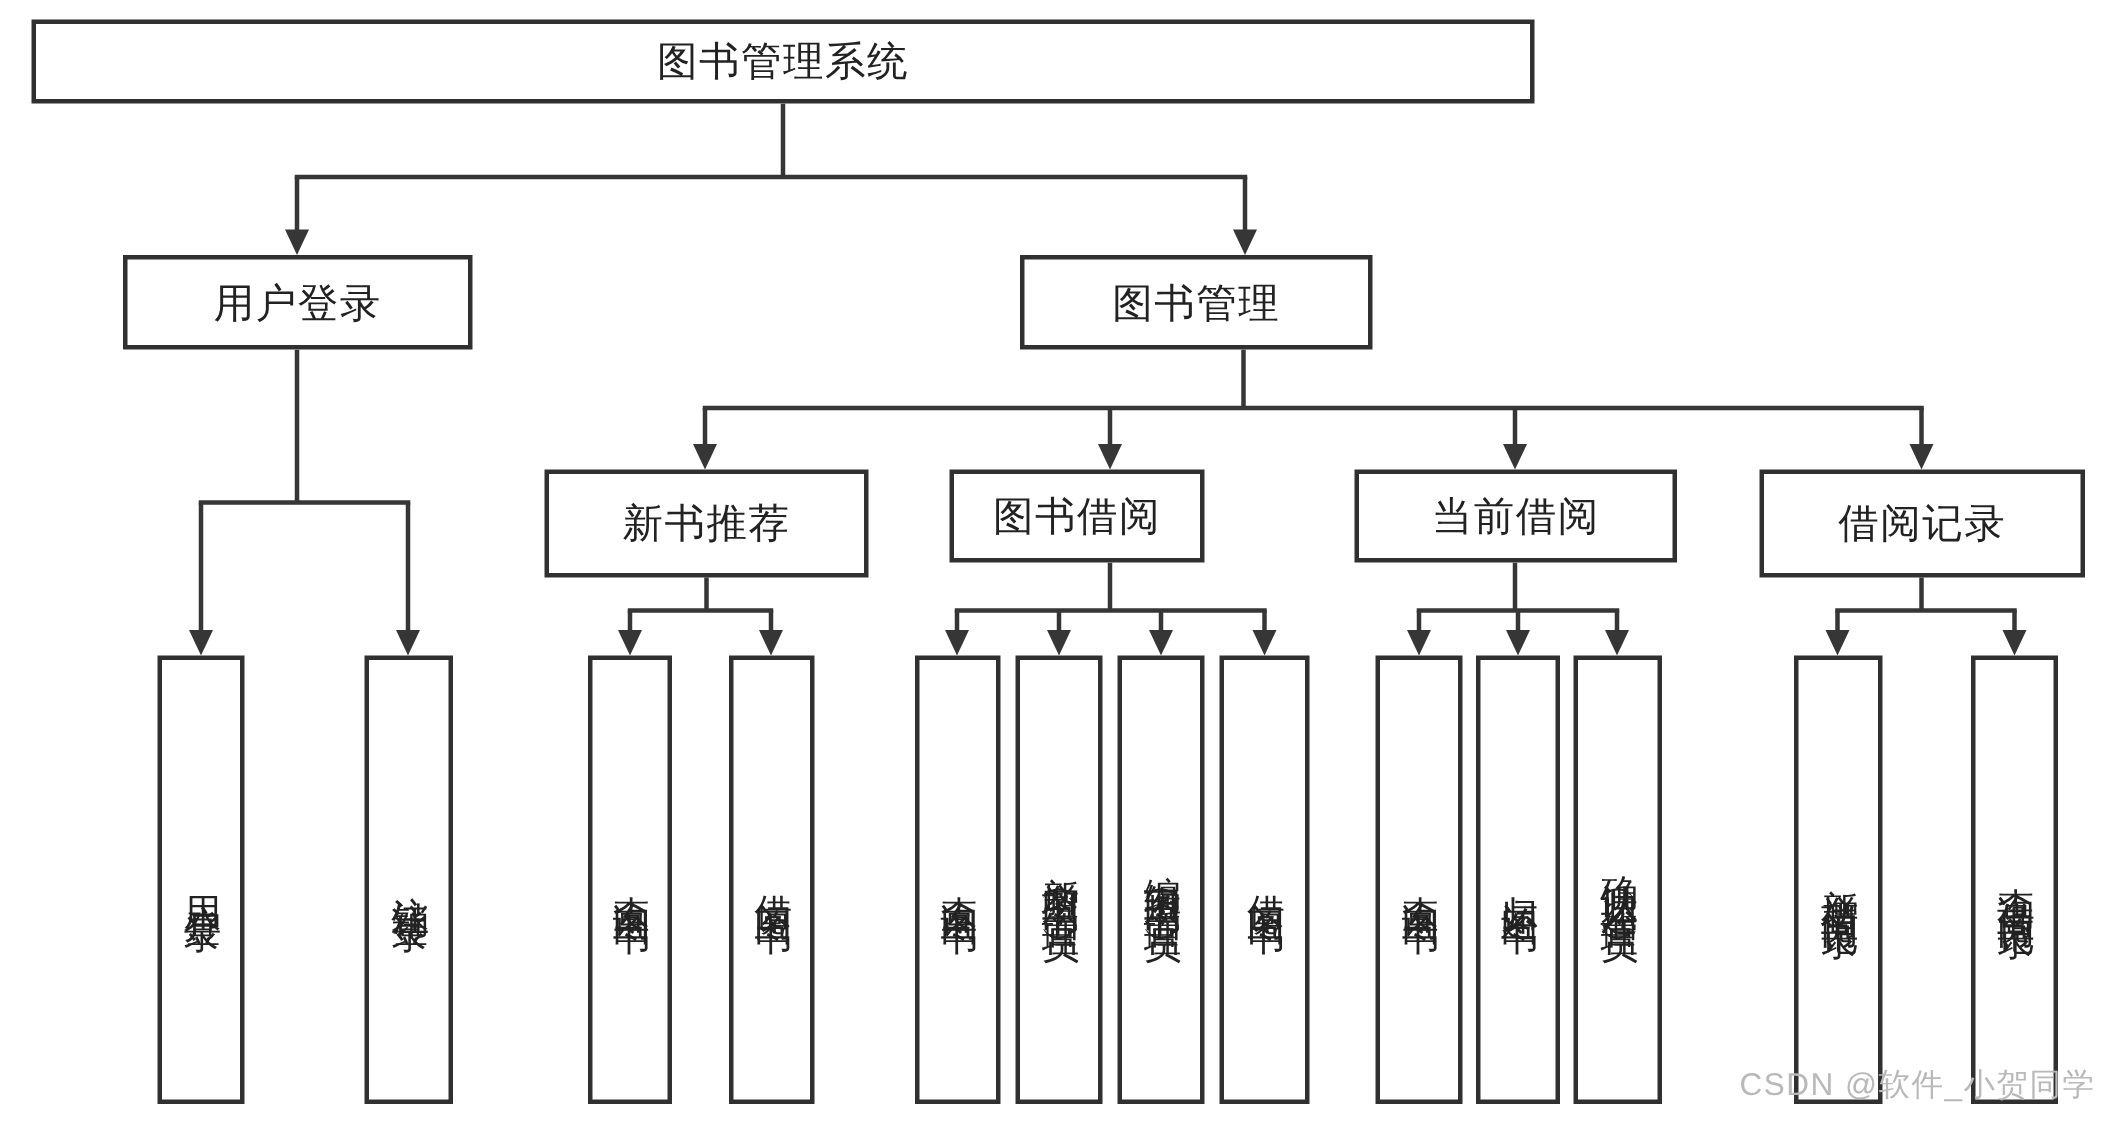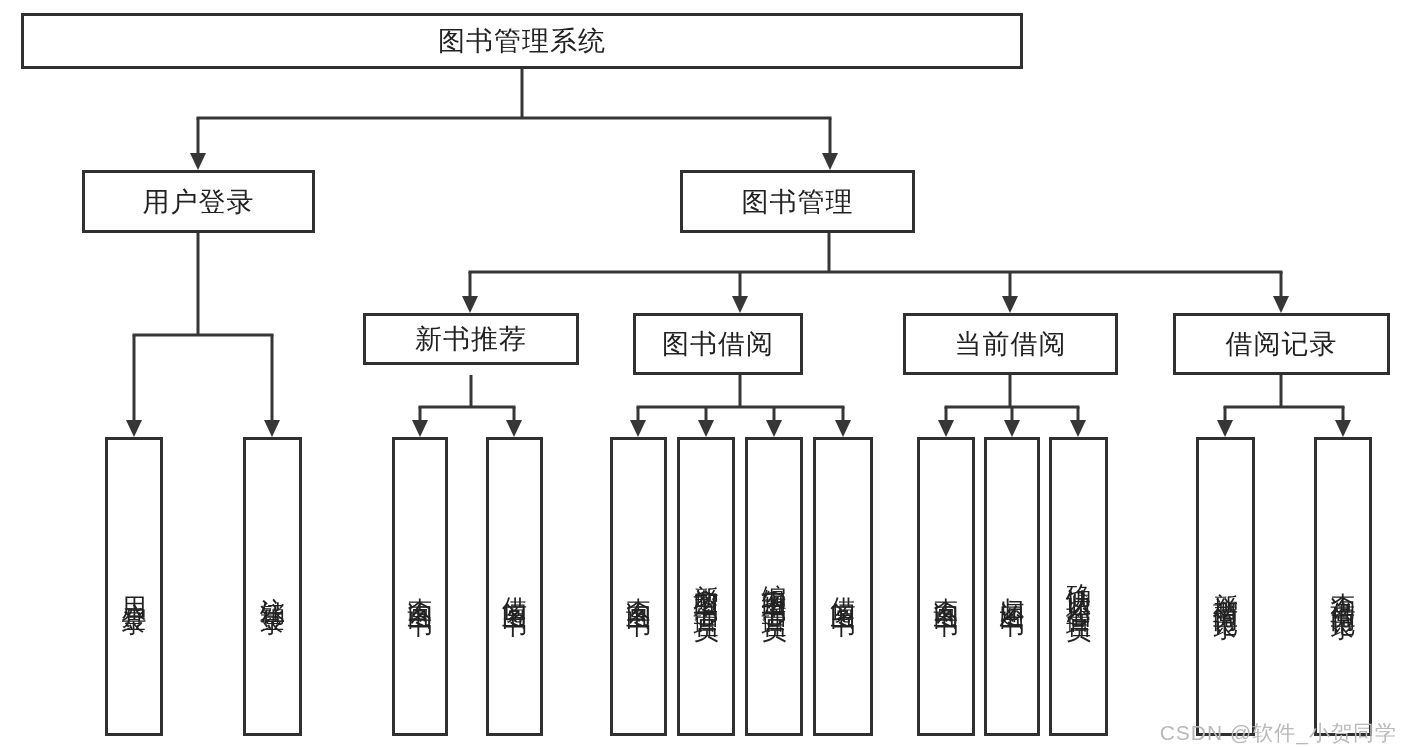--- a/index.html
+++ b/index.html
@@ -51,21 +51,21 @@
     top: 437px;
     height: 299px;
     writing-mode: vertical-rl;
     font-size: 25px;
     letter-spacing: 5px;
     line-height: 1;
   }
   .watermark {
     position: absolute;
     right: 8px;
-    bottom: 0;
+    bottom: 10px;
     font-size: 21px;
     color: #b9b9b9;
     letter-spacing: 1px;
     z-index: 3;
     white-space: nowrap;
   }
 </style>
 </head>
 <body>
 
@@ -145,24 +145,24 @@
       <line x1="1343" y1="407" x2="1343" y2="422"></line>
       <polygon points="1335,420 1351,420 1343,437"></polygon>
     </g>
   </svg>
 
   <div class="node h" style="left:21px; top:13px; width:1002px; height:56px;">图书管理系统</div>
 
   <div class="node h" style="left:82px; top:170px; width:233px; height:63px;">用户登录</div>
   <div class="node h" style="left:680px; top:170px; width:235px; height:63px;">图书管理</div>
 
-  <div class="node h" style="left:363px; top:313px; width:216px; height:52px;">新书推荐</div>
+  <div class="node h" style="left:363px; top:313px; width:216px; height:72px;">新书推荐</div>
   <div class="node h" style="left:633px; top:313px; width:170px; height:62px;">图书借阅</div>
   <div class="node h" style="left:903px; top:313px; width:215px; height:62px;">当前借阅</div>
-  <div class="node h" style="left:1173px; top:313px; width:217px; height:62px;">借阅记录</div>
+  <div class="node h" style="left:1173px; top:313px; width:217px; height:72px;">借阅记录</div>
 
   <div class="node leaf" style="left:105px; width:58px;">用户登录</div>
   <div class="node leaf" style="left:243px; width:59px;">注销登录</div>
 
   <div class="node leaf" style="left:392px; width:56px;">查询图书</div>
   <div class="node leaf" style="left:486px; width:57px;">借阅图书</div>
 
   <div class="node leaf" style="left:610px; width:57px;">查询图书</div>
   <div class="node leaf" style="left:677px; width:58px;">新增图书（管理员）</div>
   <div class="node leaf" style="left:745px; width:58px;">编辑图书（管理员）</div>

